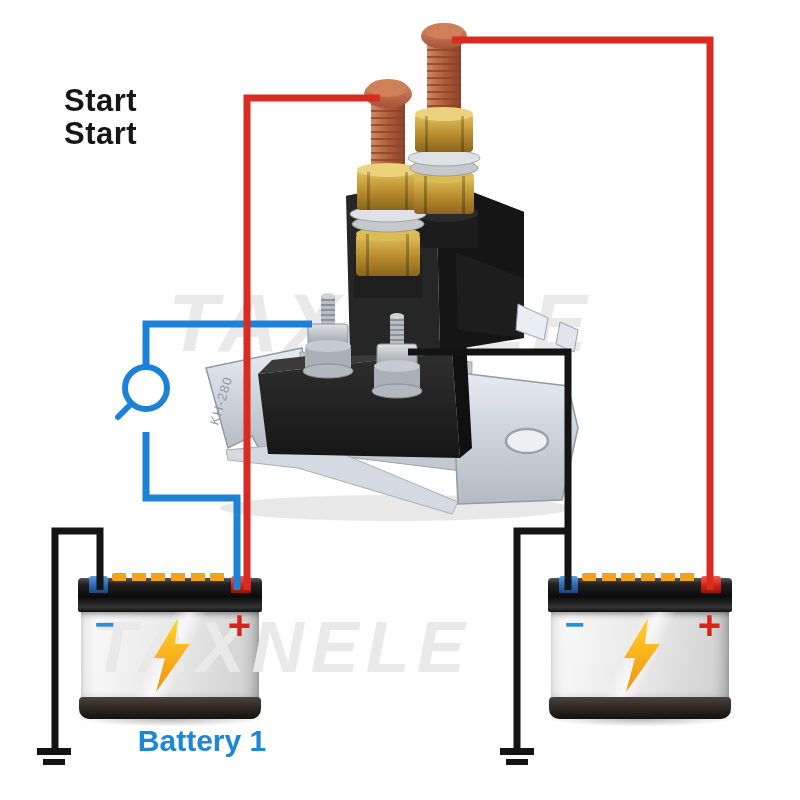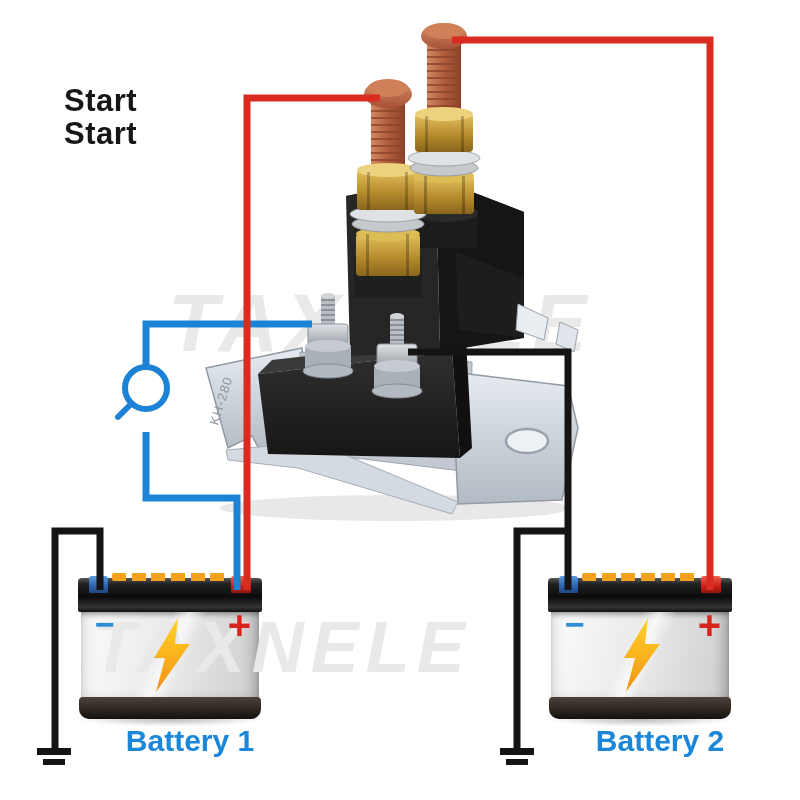--- a/index.html
+++ b/index.html
@@ -42,21 +42,21 @@
                  inset 10px 0 14px -6px rgba(0,0,0,.12);}
   .bat-body::after{content:"";position:absolute;inset:0;
       background:linear-gradient(115deg,rgba(255,255,255,0) 42%,rgba(255,255,255,.7) 50%,rgba(255,255,255,0) 58%);}
   .bat-minus{position:absolute;left:14px;top:-7px;z-index:30;font-size:34px;font-weight:bold;
       color:var(--negative-blue,#2a8fd8);}
   .bat-plus{position:absolute;right:8px;top:-9px;z-index:30;font-size:40px;font-weight:bold;
       color:var(--positive-red,#d8251c);}
   .bat-base{position:absolute;top:127px;left:1px;width:182px;height:22px;border-radius:4px 4px 10px 10px;
       background:linear-gradient(180deg,#4a423c,#262019 70%,#14100d);}
   .bolt{position:absolute;left:70px;top:48px;z-index:30;}
-  .bat-label{position:absolute;top:154px;left:20px;width:184px;text-align:center;z-index:30;
+  .bat-label{position:absolute;top:154px;left:32px;width:184px;text-align:center;z-index:30;
       font-size:30px;font-weight:bold;color:var(--label-blue,#1b87d9);}
 </style>
 </head>
 <body>
 
 <div class="page">
 
   <div class="wm wm-mid">TAXNELE</div>
 
   <svg class="layer" width="800" height="800" viewBox="0 0 800 800">
@@ -213,21 +213,20 @@
     <div class="bat-base"></div>
     <svg class="bolt" width="48" height="74" viewBox="0 0 48 74">
       <defs>
         <linearGradient id="gBolt2" x1="0" y1="0" x2="0" y2="1">
           <stop offset="0" stop-color="#ffd42a" style="stop-color:var(--bolt-yellow,#ffd42a)"></stop>
           <stop offset="1" stop-color="#f29111" style="stop-color:var(--bolt-orange,#f29111)"></stop>
         </linearGradient>
       </defs>
       <polygon points="30,0 6,40 17,40 8,74 42,26 27,26" fill="url(#gBolt2)"></polygon>
     </svg>
-    <div class="bat-label">Battery 2</div>
   </div>
 
   <div class="wm wm-bottom">TAXNELE</div>
 
   <svg class="wires" width="800" height="800" viewBox="0 0 800 800">
 
     <path class="wire" d="M312,324 L146,324 L146,367" style="stroke:var(--wire-blue,#1c82d6)"></path>
     <g>
       <circle cx="146" cy="388" r="21" fill="#ffffff" style="stroke:var(--wire-blue,#1c82d6)" stroke-width="6"></circle>
       <path d="M131,404 L118,417" style="stroke:var(--wire-blue,#1c82d6)" stroke-width="6" stroke-linecap="round" fill="none"></path>

